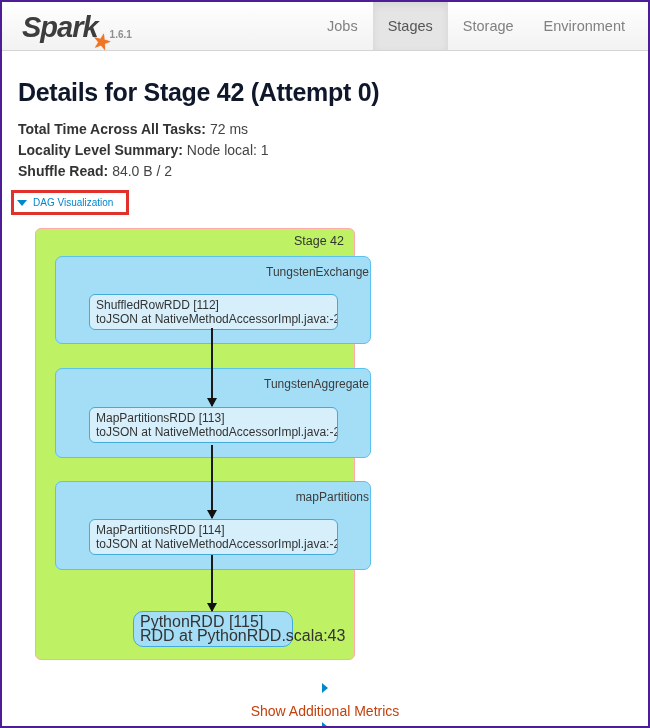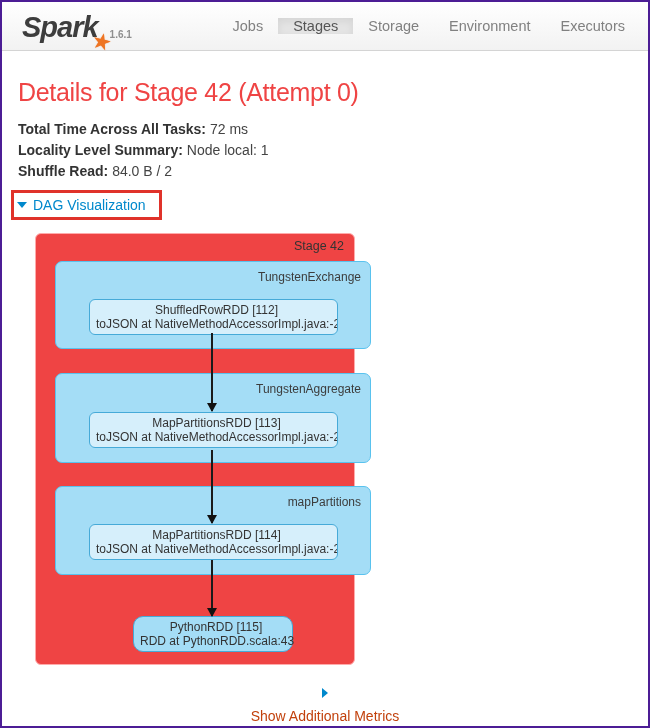--- a/index.html
+++ b/index.html
@@ -24,79 +24,79 @@
   .brand-logo {
     position:relative; font-size:29px; font-weight:bold; font-style:italic;
     letter-spacing:-1px; color:#3d3d3d; line-height:1;
   }
   .brand-star {
     position:absolute; top:-11px; right:-13px; font-size:22px; font-style:normal;
     color:#ee7524; transform:rotate(14deg); text-shadow:0 0 1px #ee7524;
   }
   .brand-version { font-size:10px; font-weight:bold; color:#8f8f8f; margin-left:12px; padding-bottom:2px; }
 
-  .tabs { display:flex; margin-left:auto; list-style:none; padding-right:8px;align-items:center; }
+  .tabs { display:flex; margin-left:auto; list-style:none; padding-right:8px; }
   .tab {
     display:flex; align-items:center; padding:0 15px;
     font-size:14.5px; color:#818181; cursor:pointer;
   }
   .tab.active {
     background:#e5e5e5; color:#555;
     box-shadow:inset 0 3px 8px rgba(0,0,0,0.08);
   }
 
   
   .main { padding:0 16px; }
   .page-title {
-    margin:26px 0 12px 0; font-size:25px; font-weight:normal;
-    letter-spacing:-0.3px; color:#ef4444; line-height:1.2;
+    margin:26px 0 12px 0; font-size:25px; font-weight:bold;
+    letter-spacing:-0.3px; color:#0f172a; line-height:1.2;
   }
   .stats { font-size:14px; color:#333; }
   .stat-row { line-height:21px; }
   .stat-label { font-weight:bold; color:#333; }
   .stat-value { color:#444; }
 
   
   .dag-toggle {
     display:inline-flex; align-items:center; gap:6px;
     margin:8px 0 0 -7px; padding:4px 13px 4px 3px;
     border:3px solid #e0322a; cursor:pointer;
   }
   .caret-down {
     width:0; height:0; border-left:5px solid transparent;
     border-right:5px solid transparent; border-top:6px solid #0088cc;
   }
-  .toggle-label { font-size:14px; color:#0088cc; }
+  .toggle-label { font-size:10px; color:#0088cc; }
 
   
   .dag-wrapper { margin:13px 0 0 17px; }
   .dag-box {
     position:relative; width:320px; height:432px;
-    border:1px solid #ffabab; border-radius:6px; background:#ef4444;text-align:center;
+    border:1px solid #ffabab; border-radius:6px; background:#bef264;
   }
   .stage-label { position:absolute; top:5px; right:10px; font-size:12.5px; color:#333; }
 
   .cluster {
     position:absolute; left:19px; width:316px; height:88px;
     background:#a4ddf6; border:1px solid #59c2ee; border-radius:7px;
   }
-  .cluster-label { position:absolute; top:8px; right:9px; font-size:12px; color:#3c3c3c; }
+  .cluster-label { position:absolute; top:8px; right:1px; font-size:12px; color:#3c3c3c; }
 
   .rdd-node {
     position:absolute; left:33px; top:37px; width:249px; height:36px;
     background:#d6effb; border:1px solid #46aad8; border-radius:6px;
     padding:3px 0 0 6px; font-size:12px; line-height:14px; color:#333;
     white-space:nowrap; overflow:hidden;
   }
   .rdd-node div { pointer-events:none; }
 
   .final-node {
     position:absolute; left:97px; top:382px; width:160px; height:36px;
     background:#a4ddf6; border:1px solid #46aad8; border-radius:10px;
-    padding:3px 0 0 6px; font-size:12px; line-height:14px; color:#333;
+    padding:3px 0 0 6px; font-size:16px; line-height:14px; color:#333;
     white-space:nowrap;
   }
 
   .dag-edge { position:absolute; left:175px; width:2px; background:#1a1a1a; z-index:5; }
   .dag-edge::after {
     content:""; position:absolute; bottom:-1px; left:50%;
     transform:translateX(-50%);
     border-left:5px solid transparent; border-right:5px solid transparent;
     border-top:9px solid #111;
   }
@@ -126,21 +126,20 @@
       <span class="brand-logo" style="width:0;">
           <span class="brand-star">★</span>
         </span>
       <span class="brand-version">1.6.1</span>
     </div>
     <ul class="tabs">
       <li class="tab">Jobs</li>
       <li class="tab active">Stages</li>
       <li class="tab">Storage</li>
       <li class="tab">Environment</li>
-      <li class="tab">Executors</li>
     </ul>
   </nav>
 
   <main class="main">
     <h1 class="page-title">Details for Stage 42 (Attempt 0)</h1>
 
     
     <div class="stats">
       <div class="stat-row">
         <span class="stat-label">Total Time Across All Tasks:</span>

